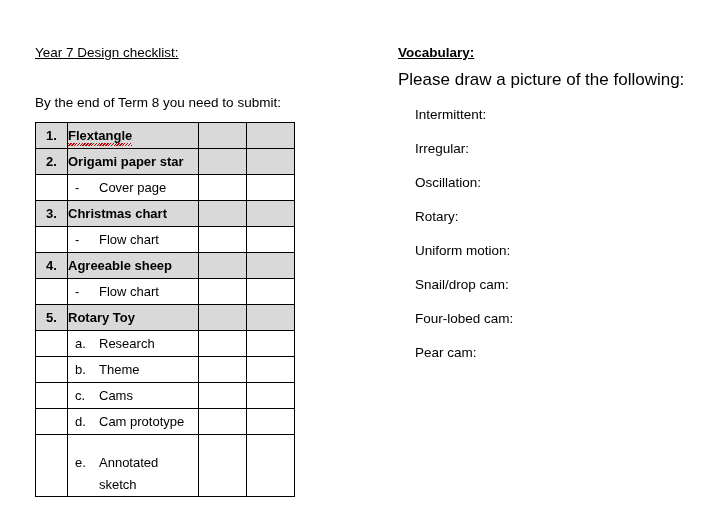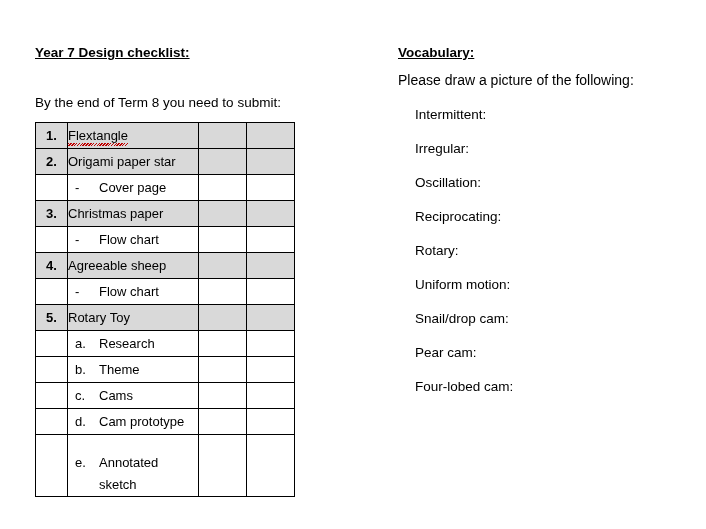--- a/index.html
+++ b/index.html
@@ -19,21 +19,21 @@
   
   .left-col {
     position: absolute;
     left: 35px;
     top: 44px;
     width: 300px;
   }
 
   .doc-heading {
     font-size: 13.5px;
-    font-weight: bold;
+    font-weight: normal;
     text-decoration: underline;
     line-height: 18px;
     white-space: nowrap;
   }
 
   .intro-line {
     font-size: 13.5px;
     line-height: 18px;
     margin-top: 32px;
     white-space: nowrap;
@@ -67,21 +67,21 @@
     background: #ffffff;
   }
 
   .num-cell {
     font-weight: bold;
     font-size: 13px;
     text-align: center;
   }
 
   .task-main {
-    font-weight: normal;
+    font-weight: bold;
     font-size: 13px;
     padding-left: 7px;
   }
 
   
   .sub-wrap {
     display: flex;
     align-items: baseline;
     padding-left: 7px;
     font-size: 13px;
@@ -137,21 +137,21 @@
     top: 44px;
     width: 280px;
   }
   .vocab-heading {
     font-size: 13.5px;
     font-weight: bold;
     text-decoration: underline;
     line-height: 18px;
   }
   .vocab-instruction {
-    font-size: 14px;
+    font-size: 17px;
     line-height: 18px;
     margin-top: 9px;
     white-space: nowrap;
   }
   .vocab-list {
     margin: 17px;
     padding: 0;
     list-style: none;
   }
   .vocab-item {
@@ -205,21 +205,21 @@
             <span class="sub-marker">-</span>
             <span class="sub-label">Cover page</span>
           </div>
         </td>
         <td></td>
         <td></td>
       </tr>
 
       <tr class="main-row">
         <td class="num-cell">3.</td>
-        <td class="task-main">Christmas paper</td>
+        <td class="task-main">Christmas chart</td>
         <td></td>
         <td></td>
       </tr>
 
       <tr class="sub-row">
         <td class="num-cell"></td>
         <td>
           <div class="sub-wrap">
             <span class="sub-marker">-</span>
             <span class="sub-label">Flow chart</span>
@@ -322,20 +322,19 @@
 <div class="right-col">
 
   <div class="vocab-heading">Vocabulary:</div>
 
   <div class="vocab-instruction">Please draw a picture of the following:</div>
 
   <ul class="vocab-list">
     <li class="vocab-item first-item">Intermittent:</li>
     <li class="vocab-item">Irregular:</li>
     <li class="vocab-item">Oscillation:</li>
-    <li class="vocab-item">Reciprocating:</li>
     <li class="vocab-item">Rotary:</li>
     <li class="vocab-item">Uniform motion:</li>
     <li class="vocab-item">Snail/drop cam:</li>
+    <li class="vocab-item">Four-lobed cam:</li>
     <li class="vocab-item">Pear cam:</li>
-    <li class="vocab-item">Four-lobed cam:</li>
   </ul>
 </div>
 
 </body></html>

